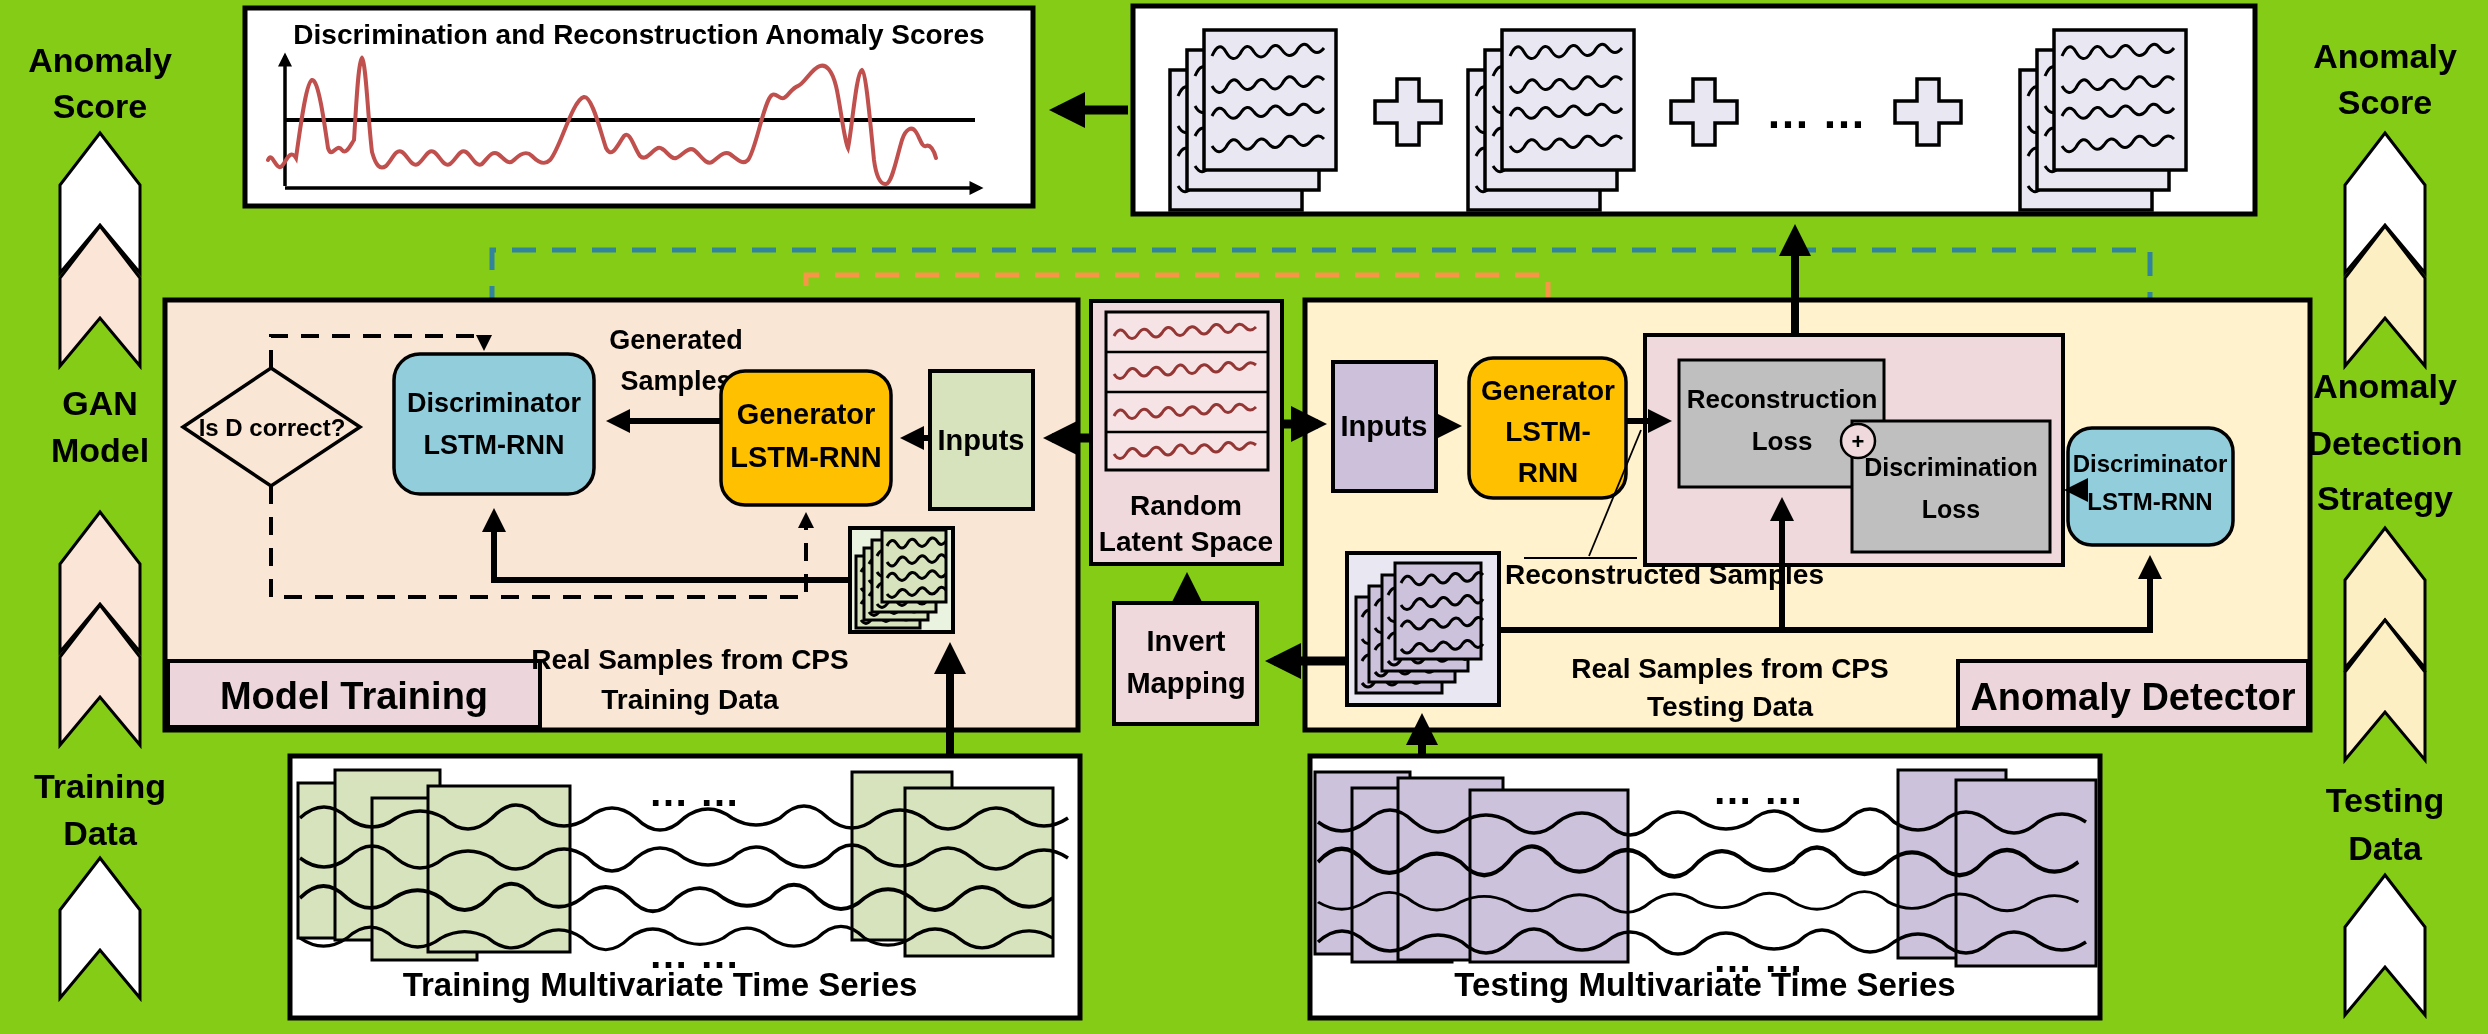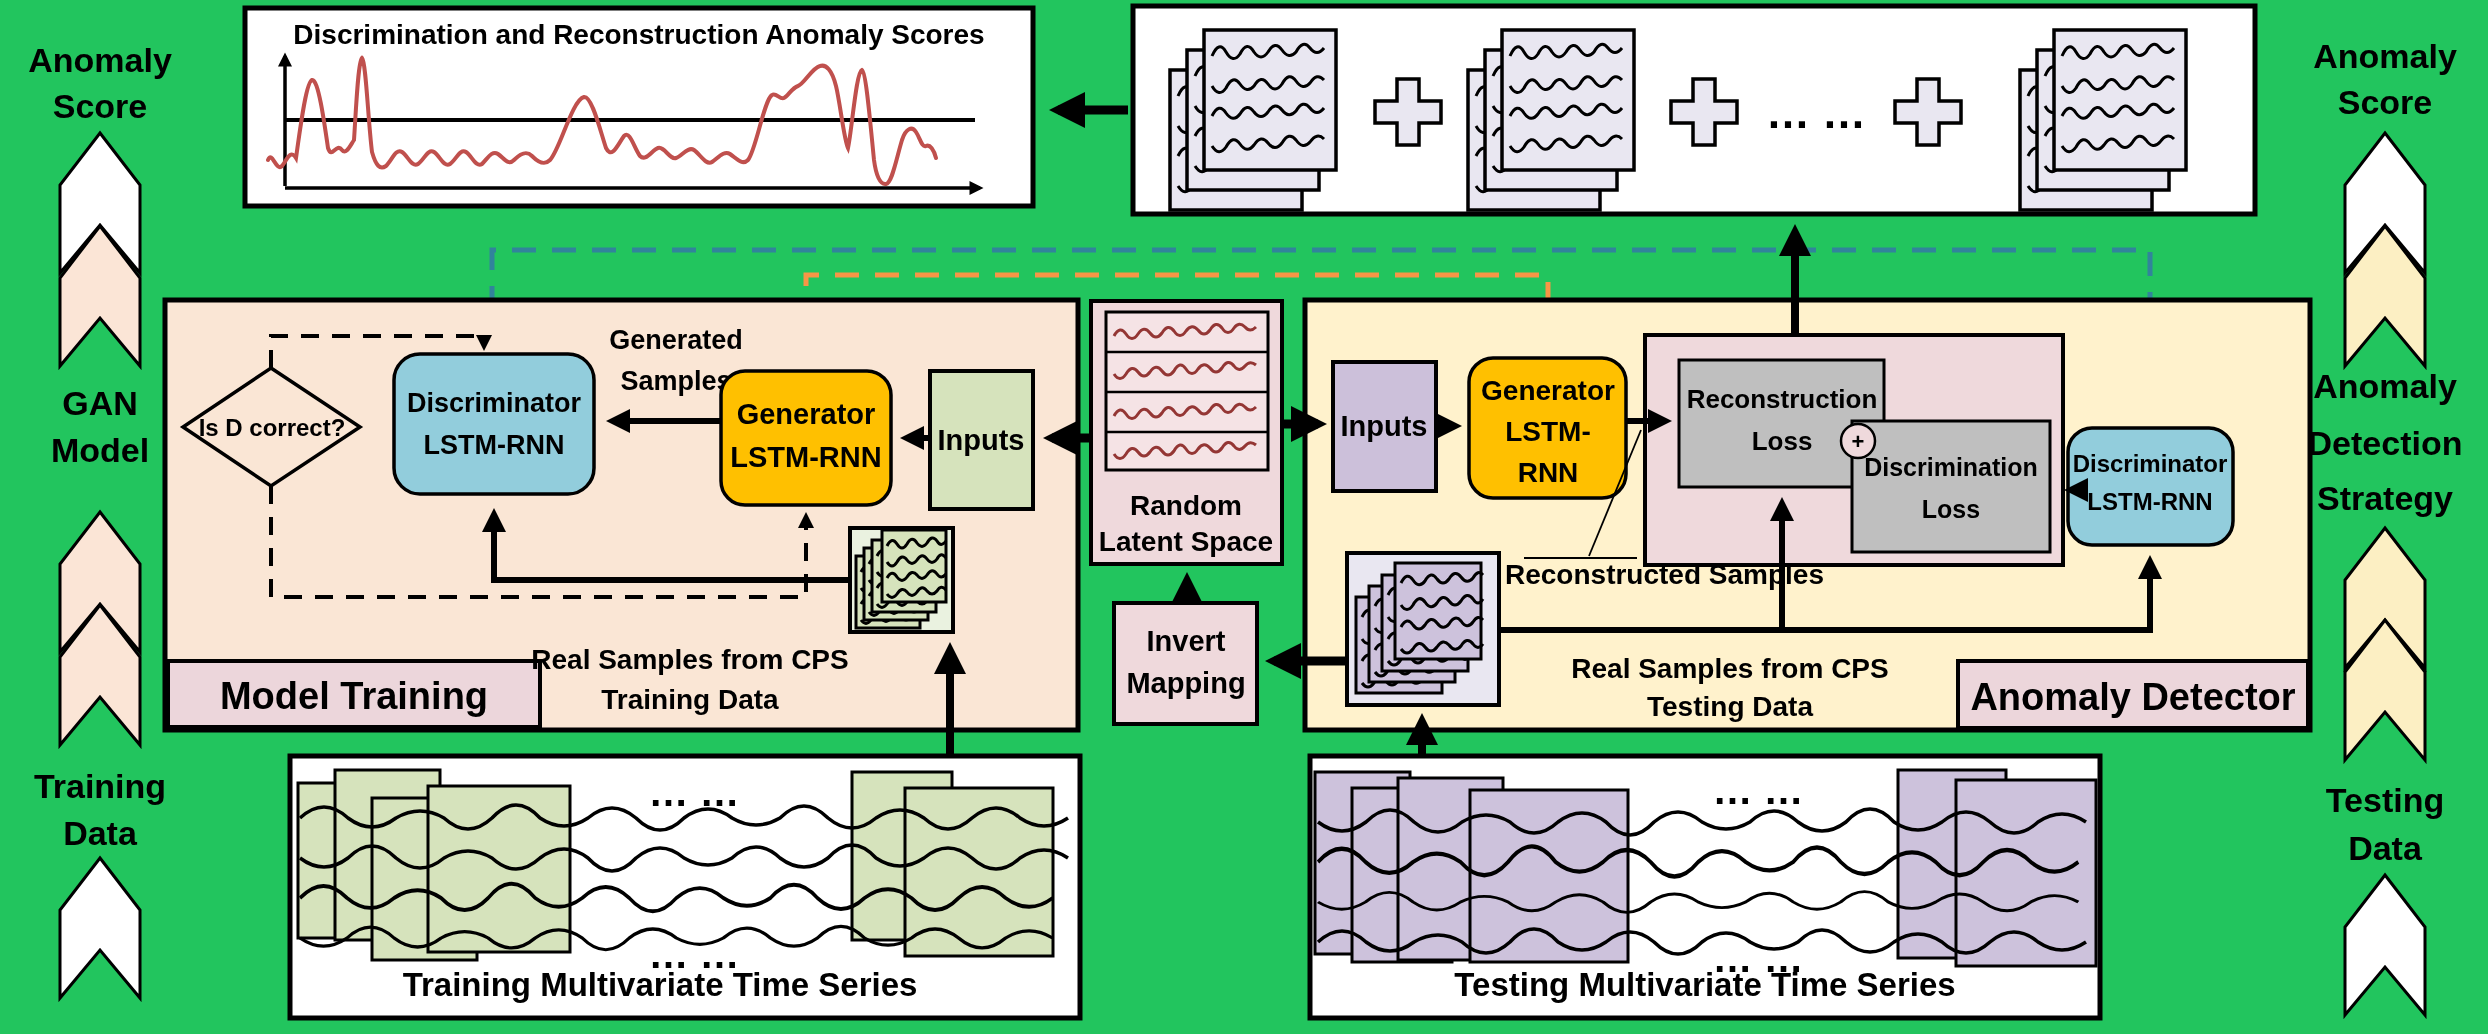--- a/index.html
+++ b/index.html
@@ -1,16 +1,16 @@
 <!DOCTYPE html>
 <html><head>
 <meta charset="utf-8">
 <style>
   html,body{margin:0;padding:0;background:#fff;}
-  .stage{width:2488px;height:1034px;position:relative;background:#22c55e;}
+  .stage{width:2488px;height:1034px;position:relative;background:#84cc16;}
   svg text{font-family:"Liberation Sans",sans-serif;font-weight:bold;fill:#000;text-anchor:middle;}
   .ta-start{text-anchor:start;}
   .box{fill:#fff;stroke:#000;stroke-width:5;}
   .peach{fill:#FAE6D5;stroke:#000;stroke-width:5;}
   .yellowbox{fill:#FFF2CC;stroke:#000;stroke-width:5;}
   .tab{fill:#ECD6DB;stroke:#000;stroke-width:4;}
   .rose{fill:#EFD9DC;stroke:#000;stroke-width:4;}
   .blue{fill:#92CDDC;stroke:#000;stroke-width:3.5;}
   .gold{fill:#FFC000;stroke:#000;stroke-width:3.5;}
   .greenin{fill:#D6E3BC;stroke:#000;stroke-width:4;}

